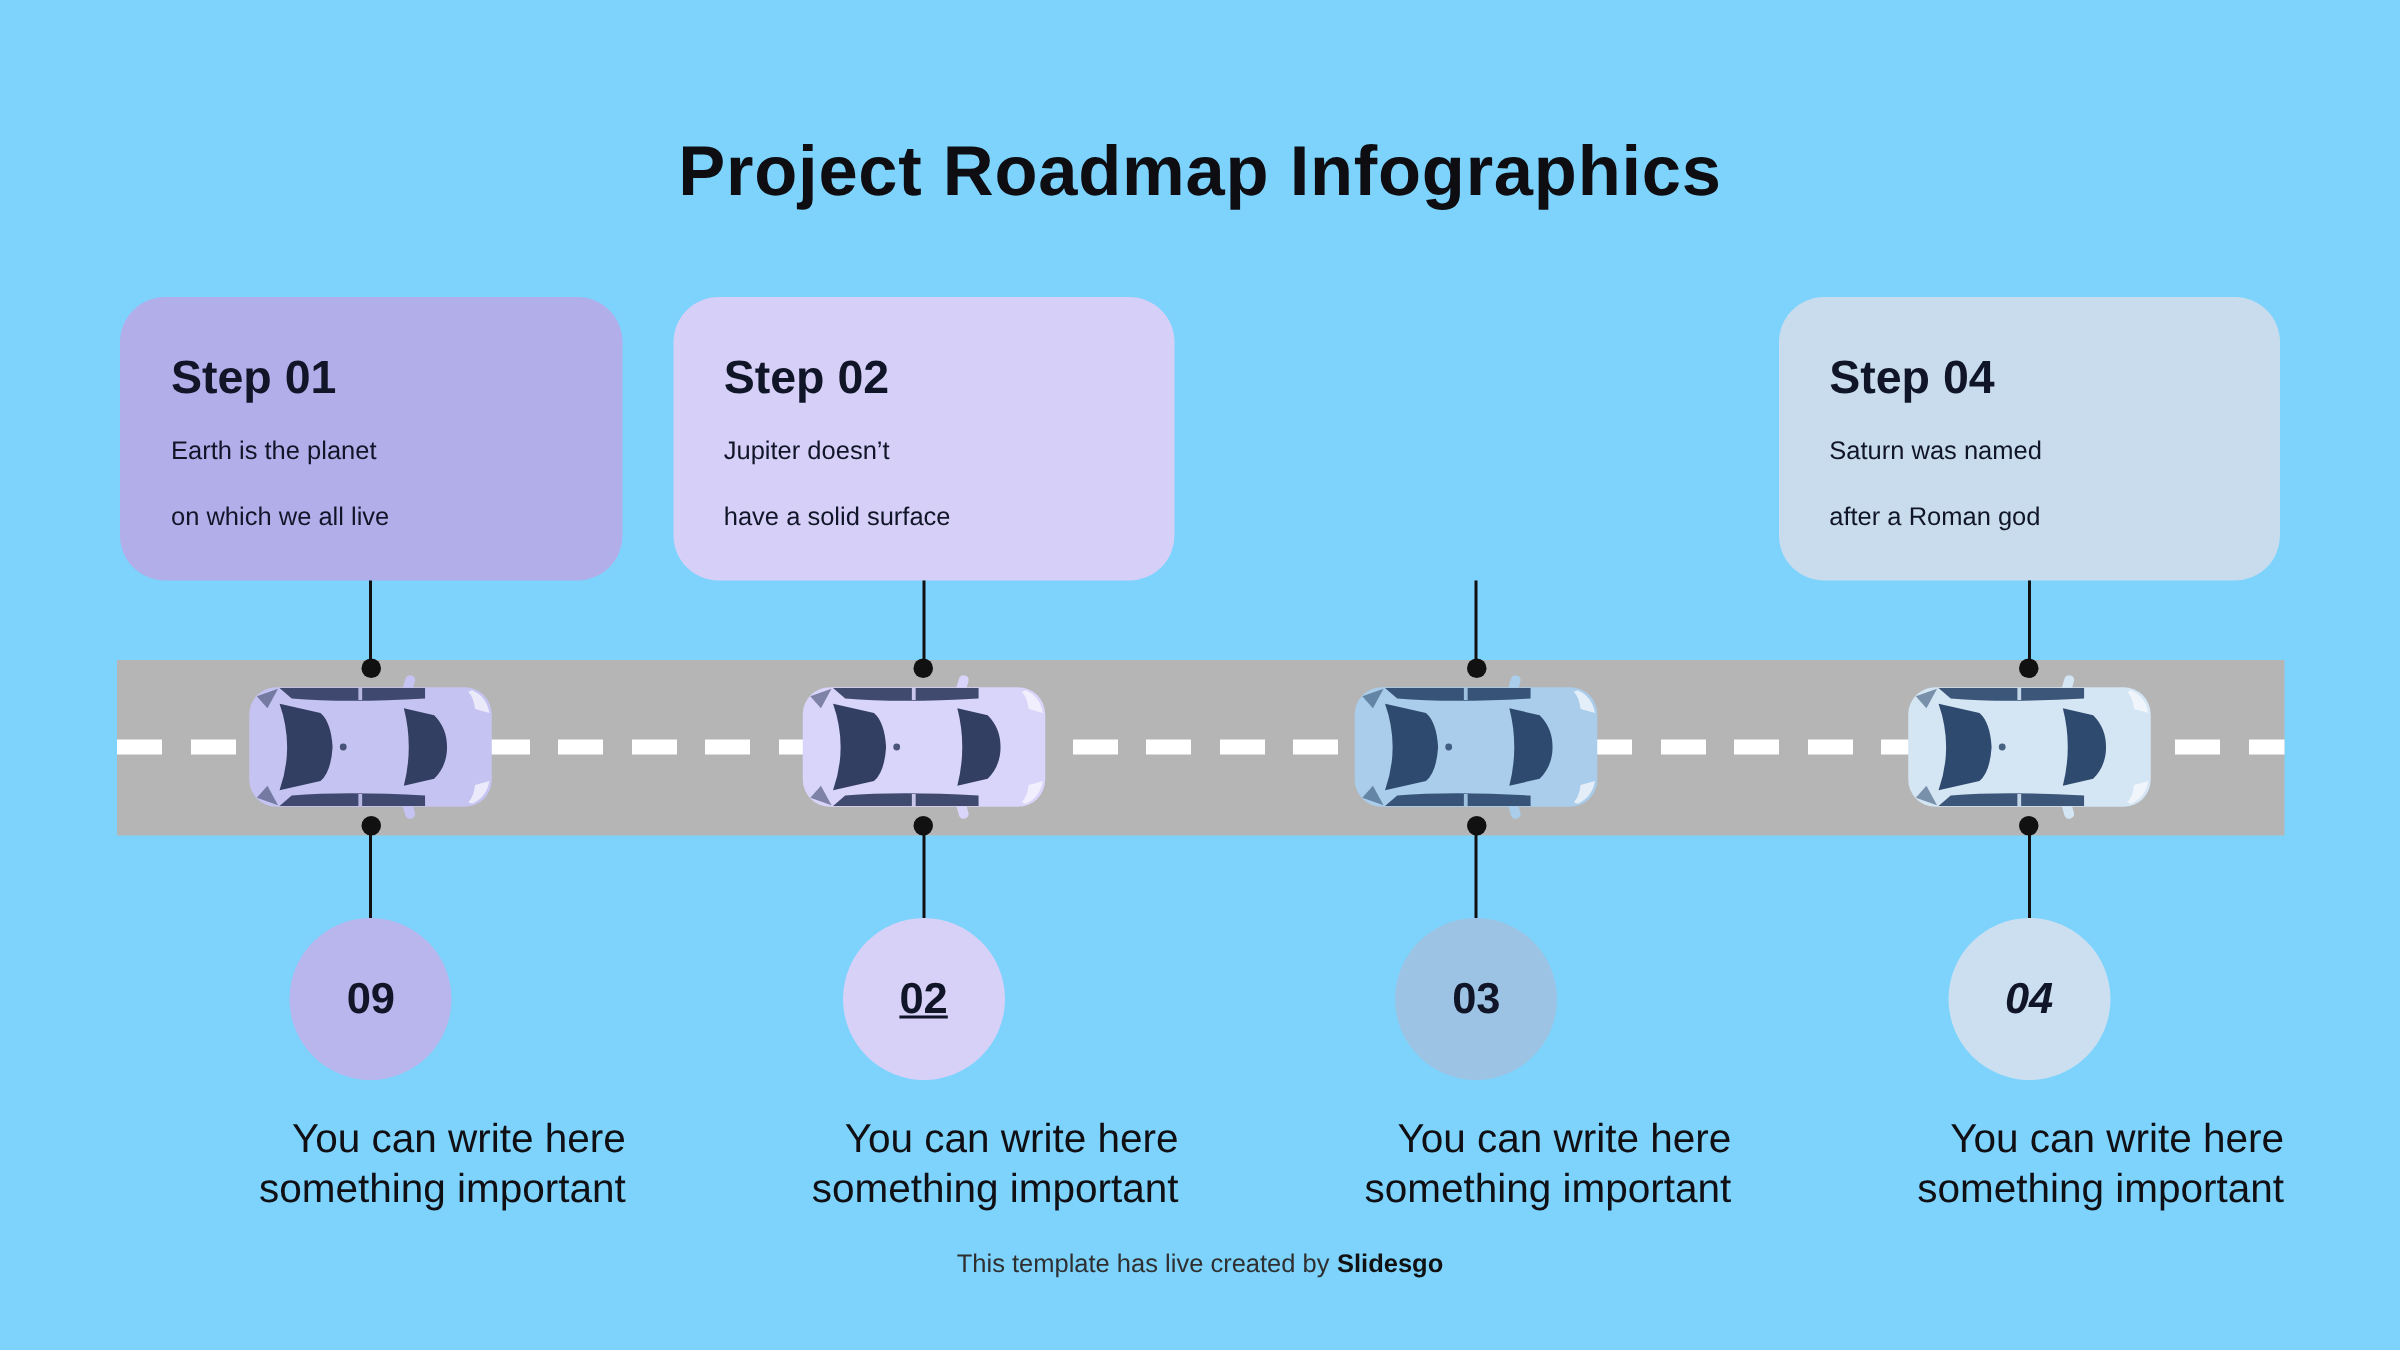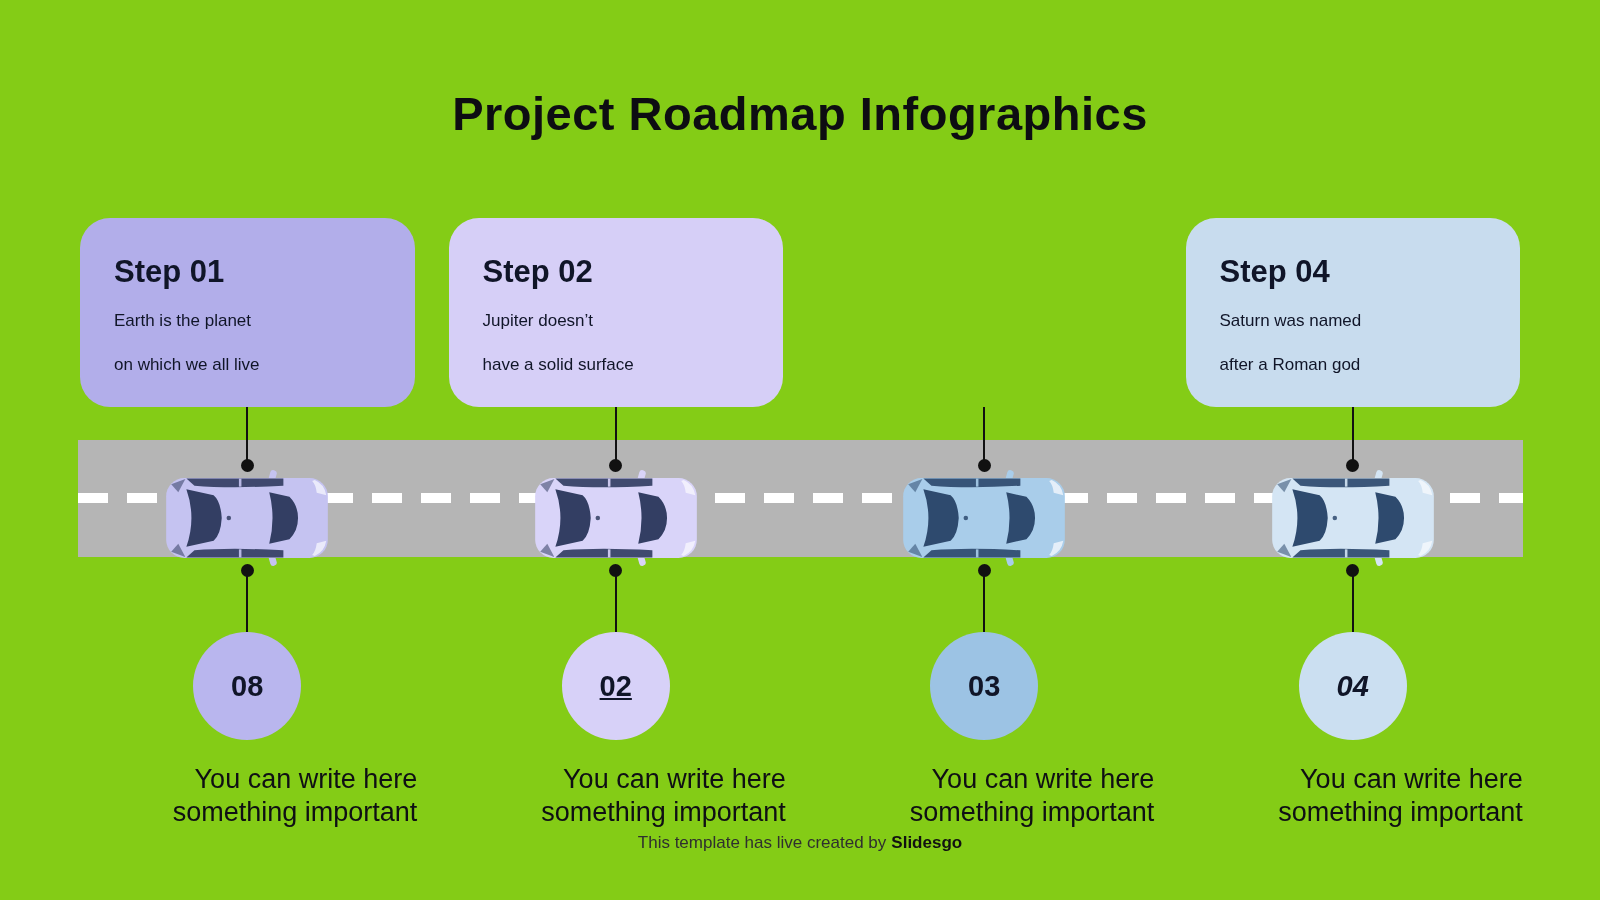--- a/index.html
+++ b/index.html
@@ -1,32 +1,32 @@
 <!DOCTYPE html>
 <html><head>
 <meta charset="utf-8">
 <style>
   * { margin:0; padding:0; box-sizing:border-box; }
   html,body { background:#ffffff; }
   .canvas {
     position:relative; width:1600px; height:900px; overflow:hidden;
-    background:#84cc16; font-family:"Liberation Sans", sans-serif; color:#101528;
+    background:#7dd3fc; font-family:"Liberation Sans", sans-serif; color:#101528;
   }
   .title {
     position:absolute; top:86px; left:0; width:1600px; text-align:center;
     font-size:47px; font-weight:800; letter-spacing:.5px; color:#0d0d12;
   }
   
   .road { position:absolute; left:78px; top:440px; width:1445px; height:117px; z-index:1; }
   .road-dashes {
     position:absolute; left:0; top:53px; width:100%; height:10px;
     background:repeating-linear-gradient(90deg, var(--dash,#fff) 0 30px, rgba(0,0,0,0) 30px 49px);
   }
   
-  .cols { position:absolute; left:80px; top:198px; width:1440px; height:660px; display:flex; gap:34px; z-index:2;margin-top:20px; }
+  .cols { position:absolute; left:80px; top:198px; width:1440px; height:660px; display:flex; gap:34px; z-index:2; }
   .col { position:relative; flex:1; }
   .card {
     position:absolute; top:0; left:0; right:0; height:189px;
     border-radius:30px; padding:36px 16px 0 34px;
   }
   .card-title { font-size:31px; font-weight:700; margin-bottom:9px; }
   .card-desc  { font-size:17px; line-height:44px; white-space:pre-line; }
   .vline { position:absolute; left:calc(50% - 1px); width:2px; background:#111; }
   .vline-top    { top:189px; height:58px; }
   .vline-bottom { top:353px; height:61px; }
@@ -99,21 +99,21 @@
 on which we all live</div>
       </div>
       <div class="vline vline-top"></div>
       <div class="dot dot-top"></div>
       <svg class="car" viewBox="0 0 324 190" style="--body: #c5c3f1; --glass: #333e63; --accent: #eaeafb;">
           <use href="#car-shape"></use>
         </svg>
       <div class="dot dot-bottom"></div>
       <div class="vline vline-bottom"></div>
       <div class="num-circle" style="background: rgb(185, 182, 238);">
-        <span>08</span>
+        <span>09</span>
       </div>
       <div class="note">You can write here
 something important</div>
     </div>
 
     <div class="col">
       <div class="card" style="background: rgb(214, 207, 247);">
         <div class="card-title">Step 02</div>
         <div class="card-desc">Jupiter doesn’t
 have a solid surface</div>

